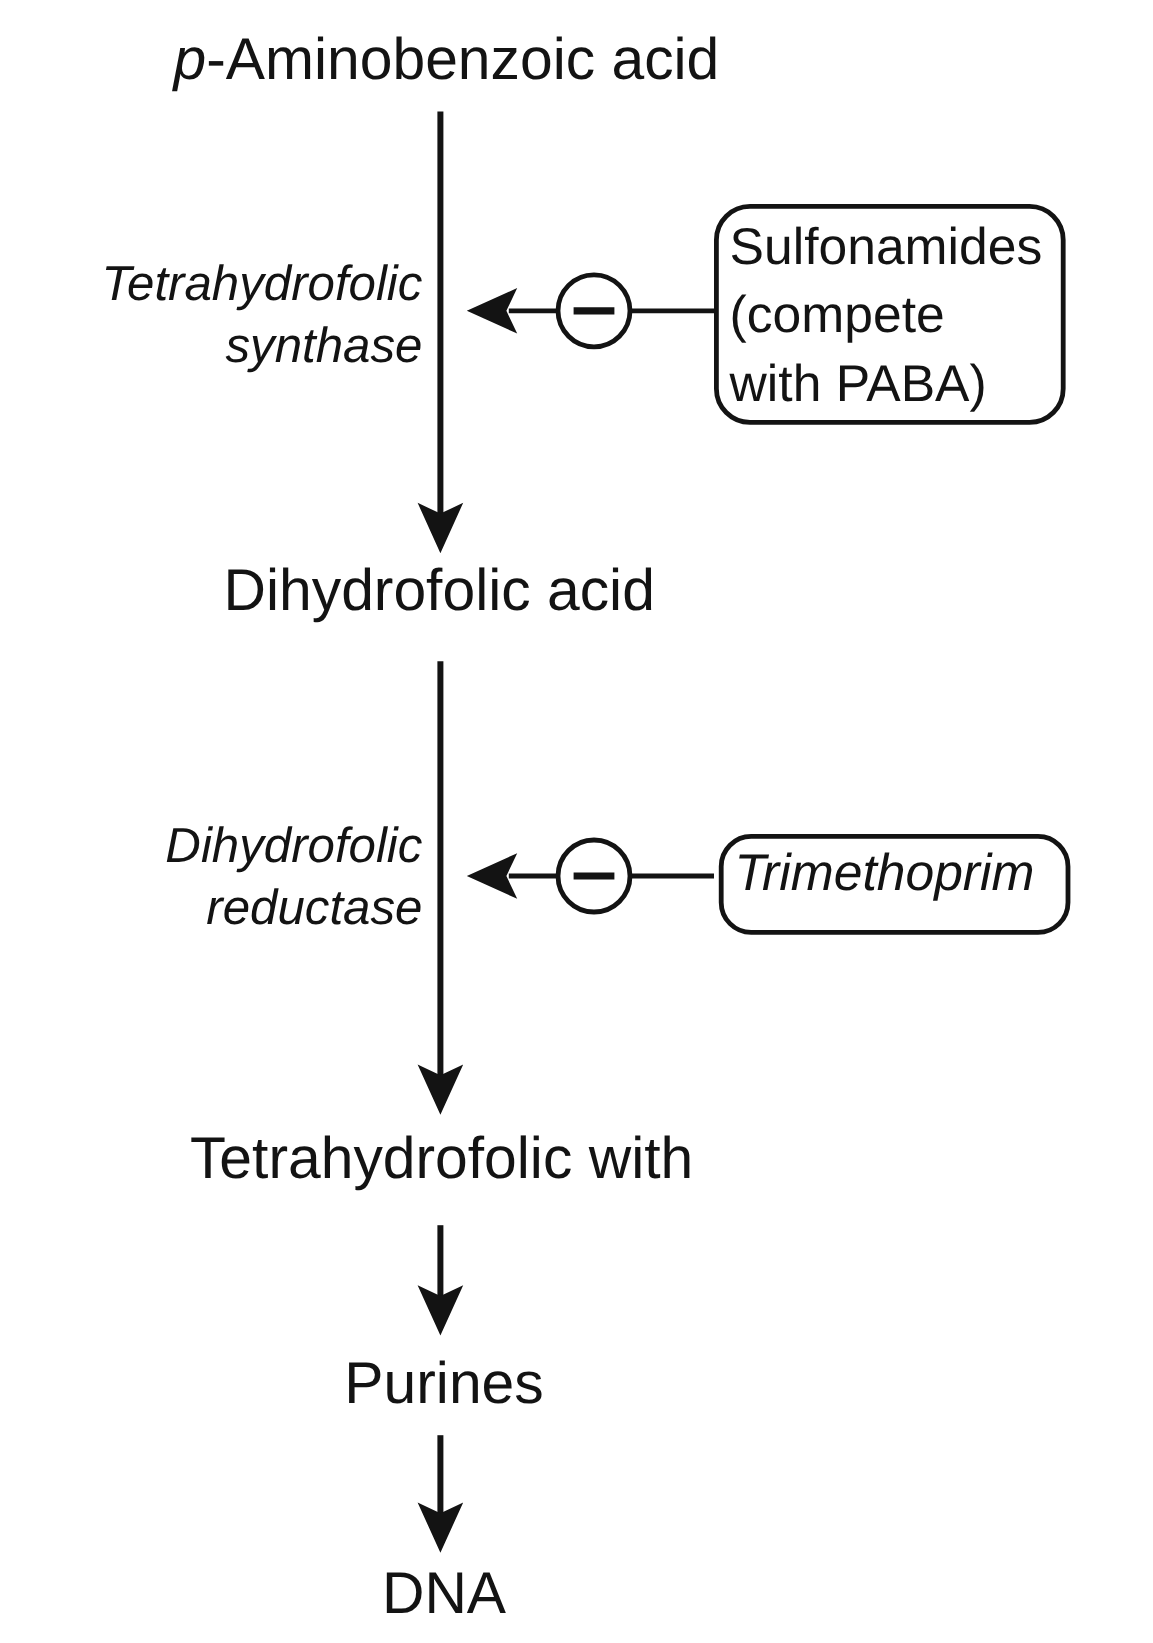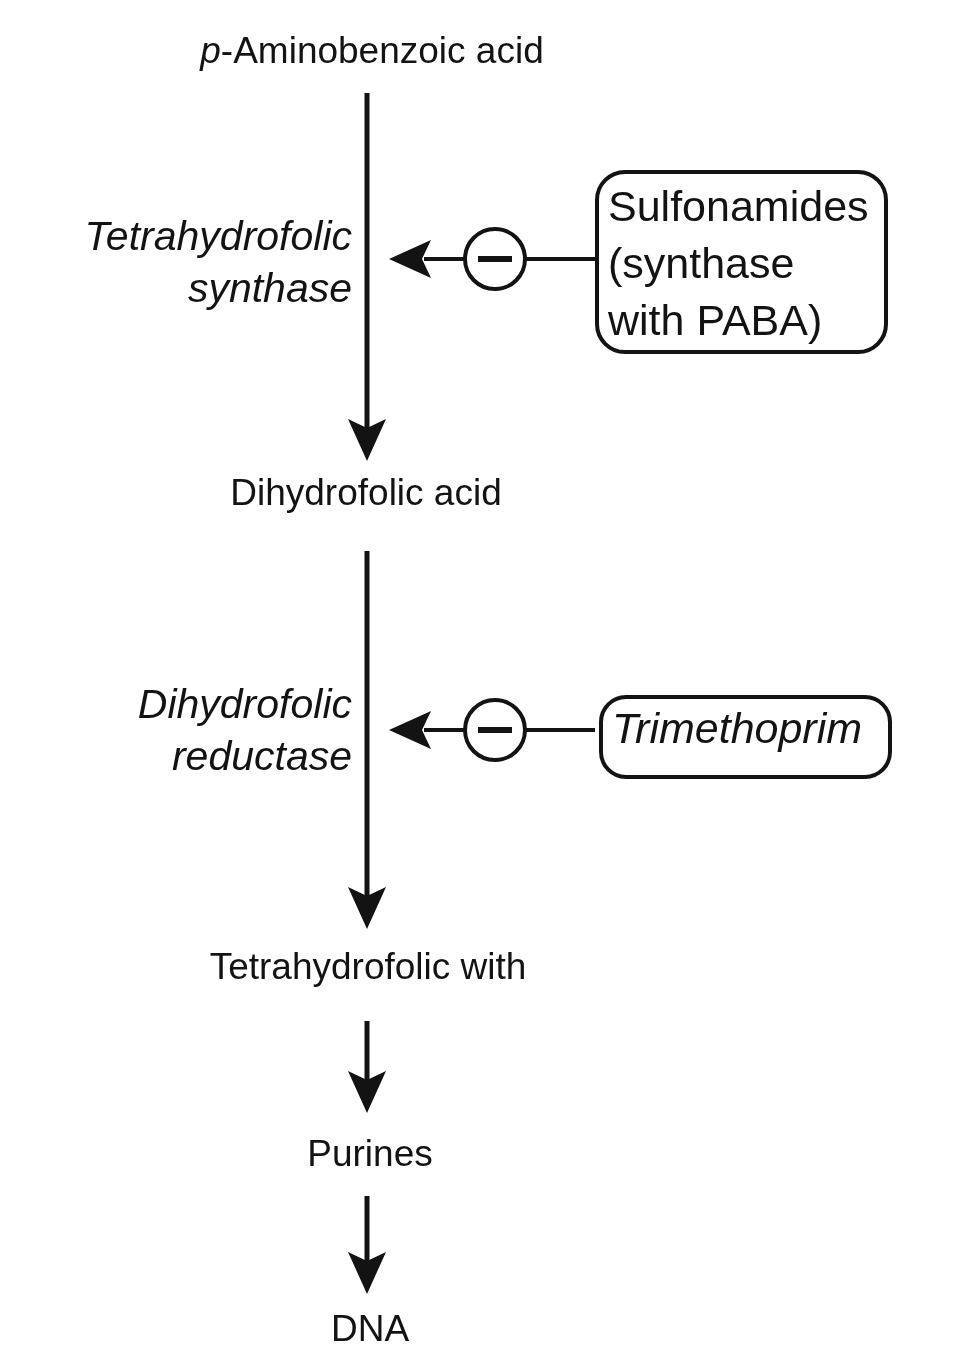--- a/index.html
+++ b/index.html
@@ -15,21 +15,21 @@
     width: 961px; height: 1369px;
     background: #ffffff;
   }
   .overlay {
     position: absolute; left: 0; top: 0;
     width: 961px; height: 1369px;
     display: block;
   }
   .label {
     position: absolute;
-    font-size: 37px;
+    font-size: 49px;
     line-height: 43px;
     white-space: nowrap;
     color: #131313;
   }
   .centered { transform: translateX(-50%); }
   .enzyme {
     position: absolute;
     left: 0; width: 352px;
     text-align: right;
     font-style: italic;
@@ -111,21 +111,21 @@
     <em>p</em><span>-Aminobenzoic acid</span>
   </div>
 
   <div class="enzyme" style="top:210px;">
     <div>Tetrahydrofolic</div>
     <div>synthase</div>
   </div>
 
   <div class="inhibitor-box box-sulfonamides">
     <div>Sulfonamides</div>
-    <div>(synthase</div>
+    <div>(compete</div>
     <div>with PABA)</div>
   </div>
 
   <div class="label centered" style="left:366px; top:471px;">Dihydrofolic acid</div>
 
   <div class="enzyme" style="top:678px;">
     <div>Dihydrofolic</div>
     <div>reductase</div>
   </div>
 

